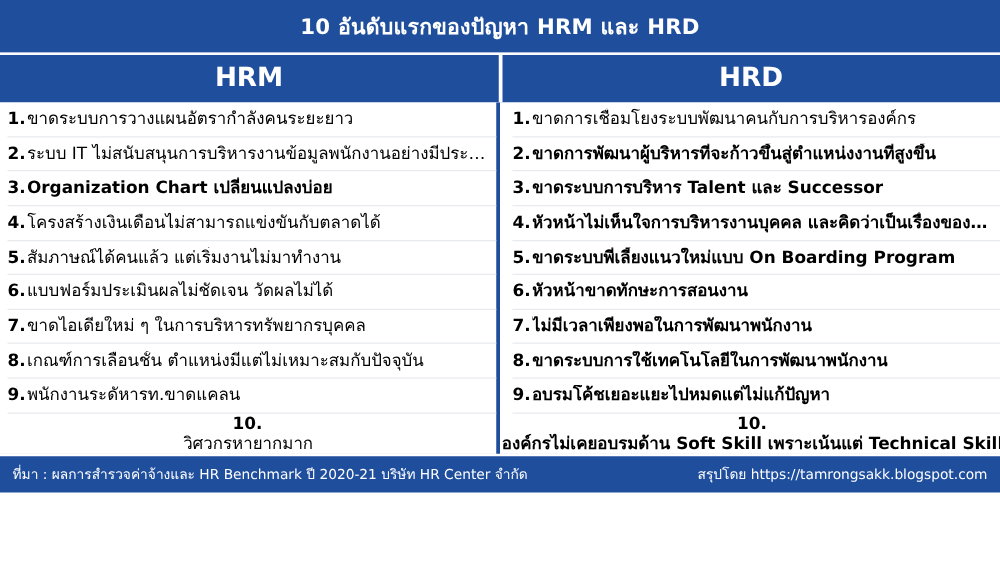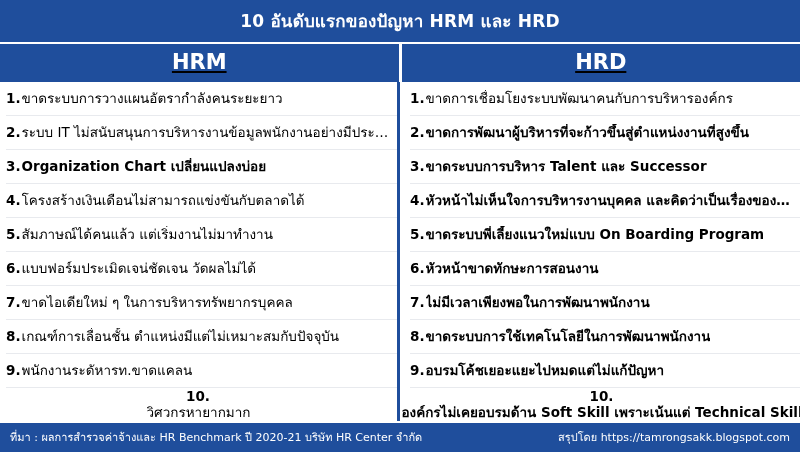--- a/index.html
+++ b/index.html
@@ -9,40 +9,39 @@
   body {
     width: 800px;
     height: 452px;
     background: #ffffff;
     font-family: "DejaVu Sans", "Liberation Sans", sans-serif;
     overflow: hidden;
   }
   .page {
     position: relative;
     width: 800px;
-    height: 452px;
+    height: 394px;
     box-sizing: border-box;
     background: #ffffff;
     display: flex;
     flex-direction: column;
   }
   .title-bar {
     background: #1f4e9c;
     color: #ffffff;
     text-align: center;
     font-size: 17px;
     font-weight: bold;
     padding: 7px 0 8px 0;
     letter-spacing: 0.2px;
   }
   .columns-head {
     display: flex;
     background: #1f4e9c;
     border-top: 2px solid #ffffff;
-    text-decoration: underline;
   }
   .col-head {
     flex: 1 1 50%;
     color: #ffffff;
     text-align: center;
     font-size: 21px;
     font-weight: bold;
     padding: 6px 0 8px 0;
   }
   .col-head.left {
@@ -144,21 +143,21 @@
       <div class="row">
         <span class="num">4.</span>
         <span class="txt">โครงสร้างเงินเดือนไม่สามารถแข่งขันกับตลาดได้</span>
       </div>
       <div class="row">
         <span class="num">5.</span>
         <span class="txt">สัมภาษณ์ได้คนแล้ว แต่เริ่มงานไม่มาทำงาน</span>
       </div>
       <div class="row">
         <span class="num">6.</span>
-        <span class="txt">แบบฟอร์มประเมิดเจน่ชัดเจน วัดผลไม่ได้</span>
+        <span class="txt">แบบฟอร์มประเมินผลไม่ชัดเจน วัดผลไม่ได้</span>
       </div>
       <div class="row">
         <span class="num">7.</span>
         <span class="txt">ขาดไอเดียใหม่ ๆ ในการบริหารทรัพยากรบุคคล</span>
       </div>
       <div class="row">
         <span class="num">8.</span>
         <span class="txt">เกณฑ์การเลื่อนชั้น ตำแหน่งมีแต่ไม่เหมาะสมกับปัจจุบัน</span>
       </div>
       <div class="row">

